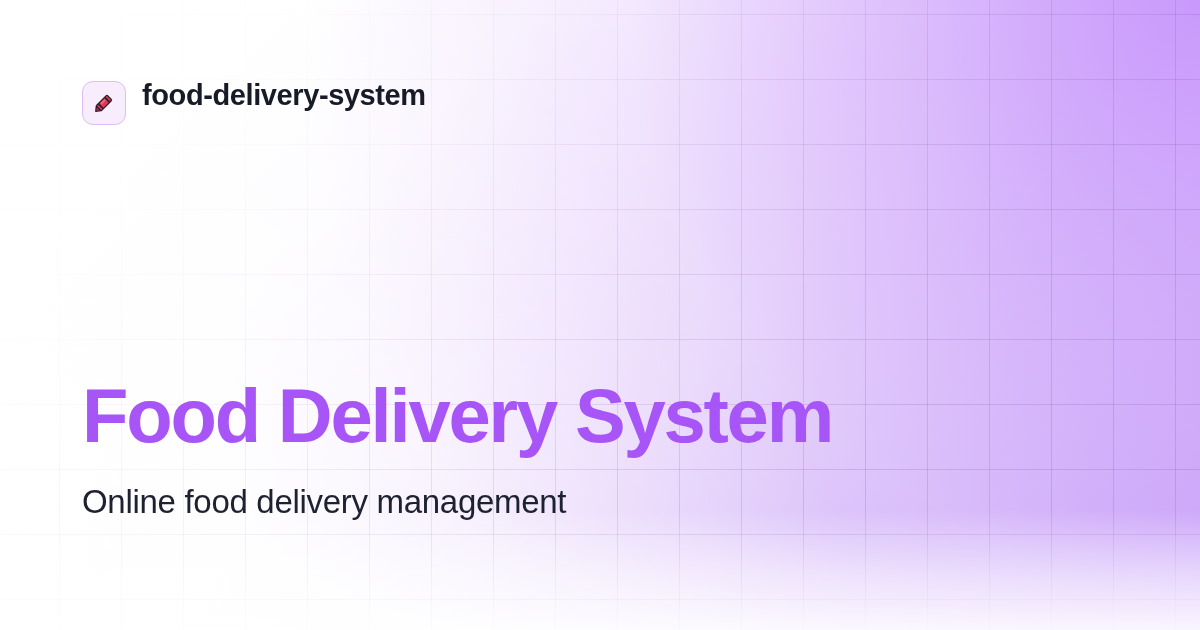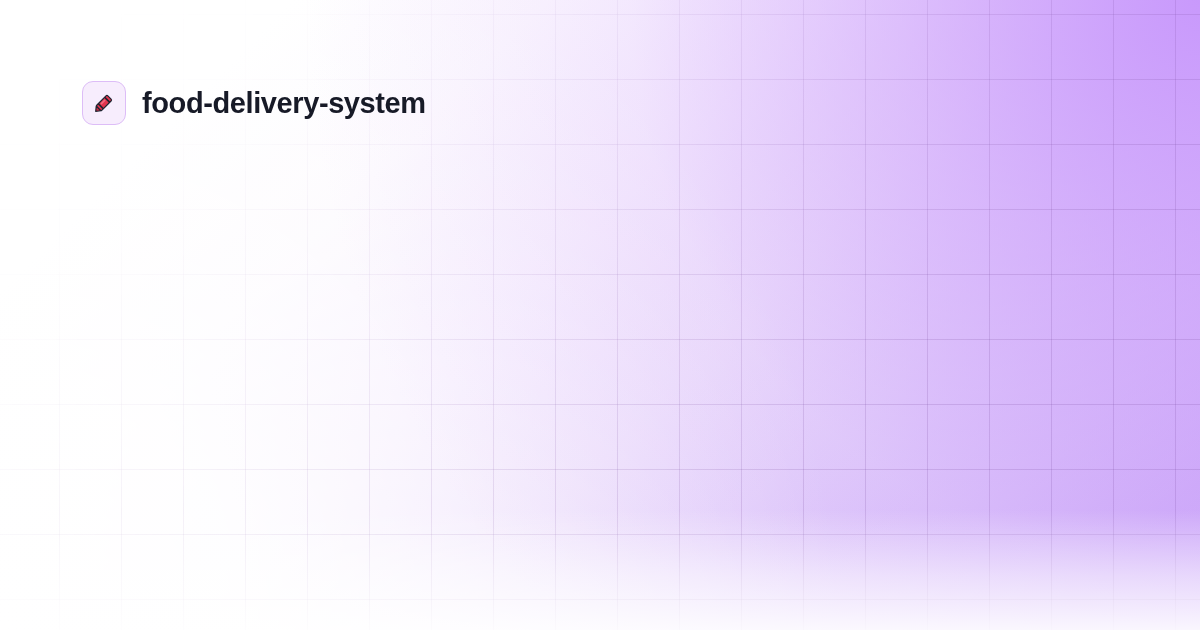--- a/index.html
+++ b/index.html
@@ -97,21 +97,20 @@
     height: 100%;
     box-sizing: border-box;
   }
 
   
   .repo-row {
     position: absolute;
     left: 82px;
     top: 81px;
     display: flex;
-    align-items: center;
     gap: 16px;
   }
   .repo-badge {
     width: 44px;
     height: 44px;
     border-radius: 11px;
     background: #f7edfd;
     border: 1.5px solid #ddbdf7;
     display: flex;
     align-items: center;
@@ -183,15 +182,19 @@
               <rect x="12.2" y="13.3" width="7.6" height="2.0" rx="1" fill="#f4758a" opacity="0.85"></rect>
 
               <path d="M6.5 12.0 L1.6 16 L6.5 20.0 Z" fill="#d42a45" stroke="#1f2430" stroke-width="1.5" stroke-linejoin="round"></path>
             </g>
           </svg>
         </span>
       </div>
       <div class="repo-name">food-delivery-system</div>
     </div>
 
+    <div class="hero">
+      <h1 class="hero-title">Food Delivery System</h1>
+      <p class="hero-subtitle">Online food delivery management</p>
+    </div>
 
   </div>
 </div>
 
 </body></html>

